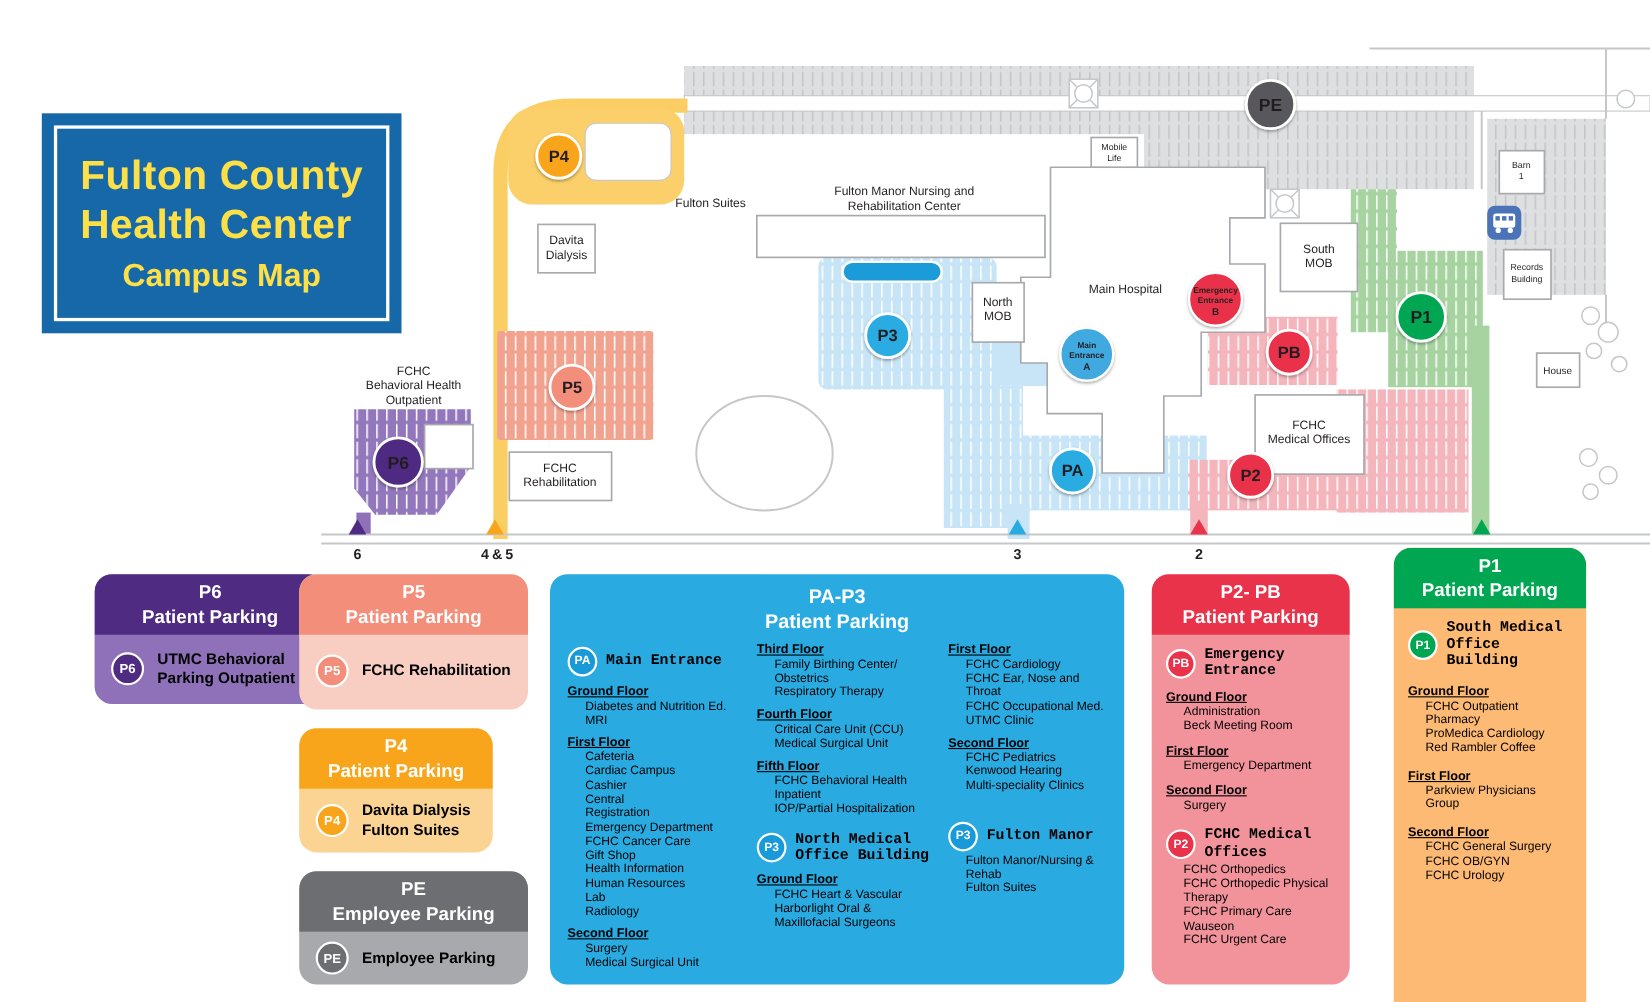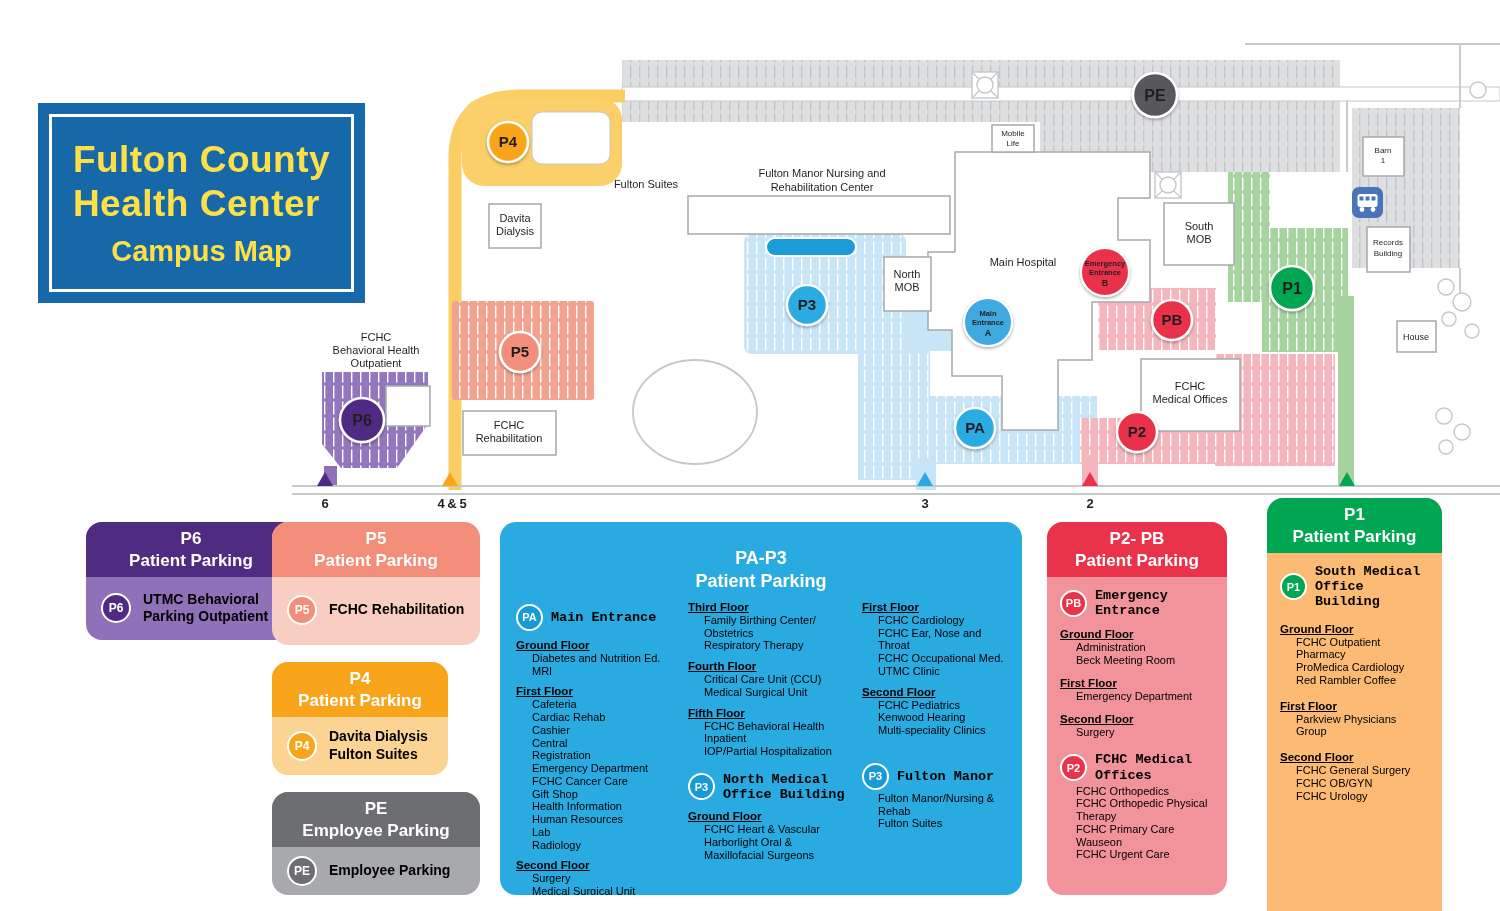--- a/index.html
+++ b/index.html
@@ -56,21 +56,21 @@
   #card-p4 .card-header { background:#F9A51B; }
   #card-p4 .badge { background:#F9A51B; }
   #card-p4 .small-body { height:57px; }
 
   #card-pe   { left:272px; top:792px; width:208px; height:103px; background:#A7A9AC; }
   #card-pe .card-header { background:#6D6E71; }
   #card-pe .badge { background:#6D6E71; }
   #card-pe .small-body { height:48px; }
 
   #card-pap3 { left:500px; top:522px; width:522px; height:373px; background:#29ABE2; }
-  #card-pap3 .card-header { font-size:18px; padding-top:25px; }
+  #card-pap3 .card-header { font-size:18px; padding-top:9px; }
   .pap3-cols { display:flex; gap:8px; padding:0 16px 8px; }
   .pap3-cols .pcol:nth-child(1) { flex:0 0 164px; }
   .pap3-cols .pcol:nth-child(2) { flex:0 0 166px; }
   .pap3-cols .pcol:nth-child(3) { flex:1; }
   .badge-blue { background:#189AD8; }
 
   #card-p2pb { left:1047px; top:522px; width:180px; height:373px; background:#F2939C; }
   #card-p2pb .card-header { background:#E9334A; }
   #card-p2pb .card-body { padding:6px 13px 8px; }
   #card-p2pb .badge { background:#E9334A; }
@@ -375,21 +375,21 @@
           <span class="badge-title">Main Entrance</span>
         </div>
         <div class="floor-h">Ground Floor</div>
         <div class="floor-list">
             <div class="li">Diabetes and Nutrition Ed.</div>
             <div class="li">MRI</div>
           </div>
         <div class="floor-h">First Floor</div>
         <div class="floor-list">
             <div class="li">Cafeteria</div>
-            <div class="li">Cardiac Rehab</div>
+            <div class="li">Cardiac Campus</div>
             <div class="li">Cashier</div>
             <div class="li">Central</div>
             <div class="li">Registration</div>
             <div class="li">Emergency Department</div>
             <div class="li">FCHC Cancer Care</div>
             <div class="li">Gift Shop</div>
             <div class="li">Health Information</div>
             <div class="li">Human Resources</div>
             <div class="li">Lab</div>
             <div class="li">Radiology</div>

